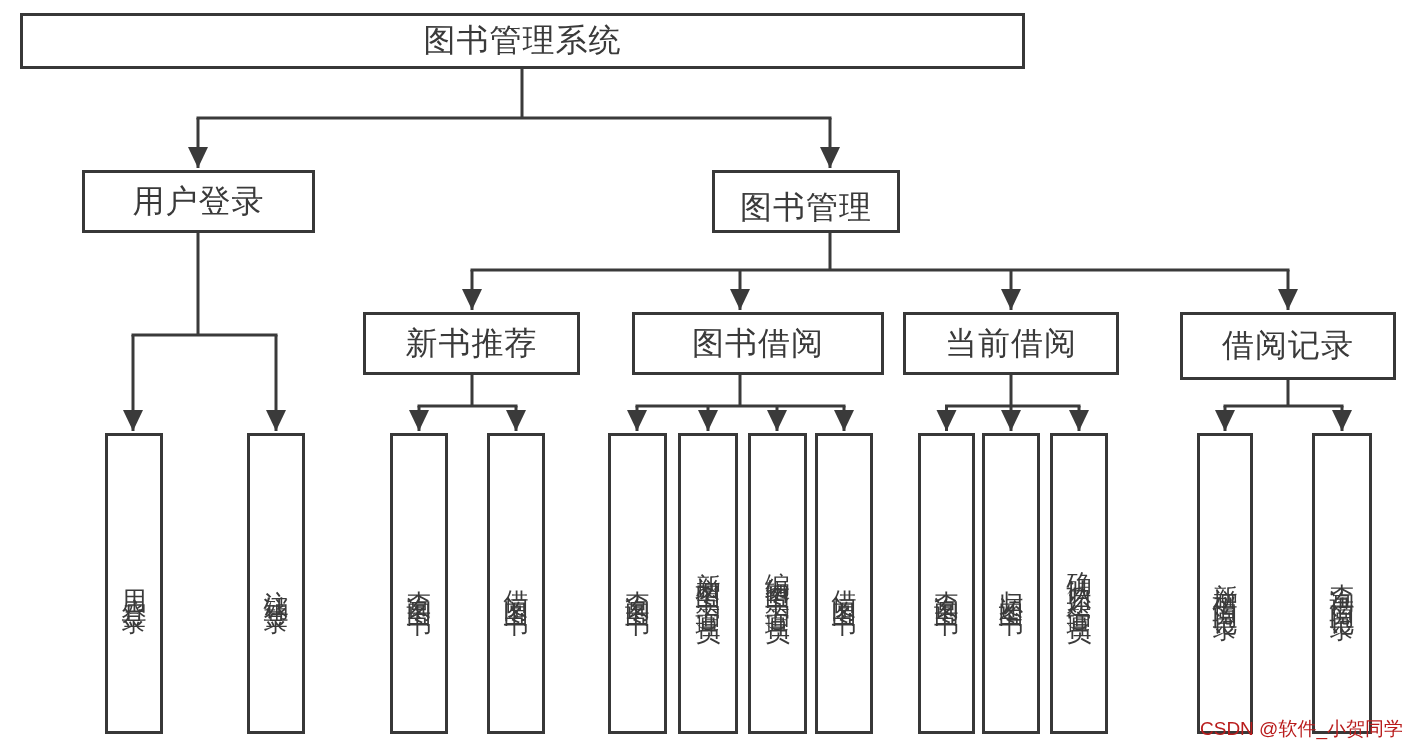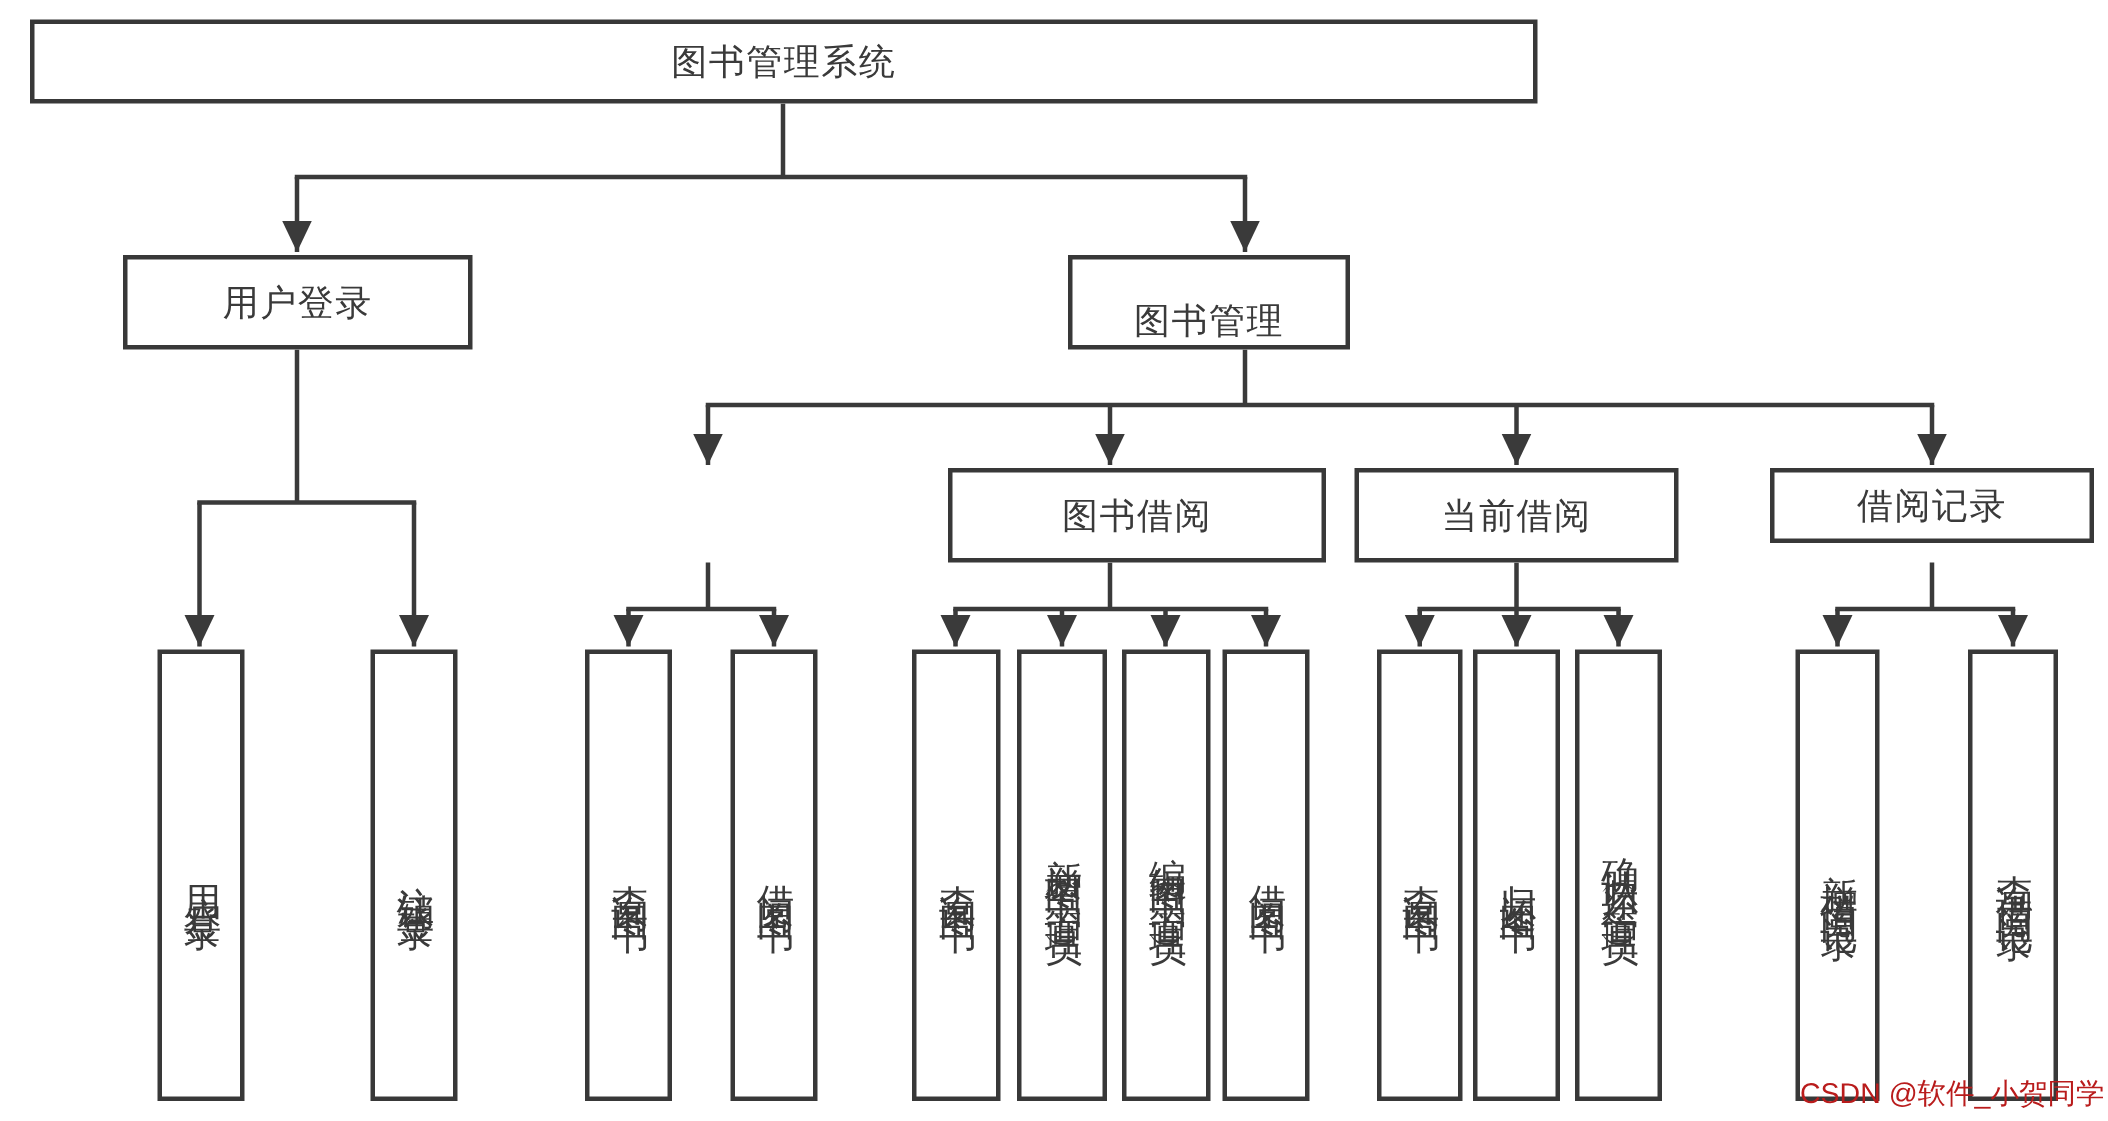--- a/index.html
+++ b/index.html
@@ -6,32 +6,32 @@
   .canvas{
     position:relative;width:1405px;height:747px;background:#ffffff;overflow:hidden;
     font-family:"Liberation Sans","DejaVu Sans",sans-serif;
   }
   .connectors{position:absolute;left:0;top:0;z-index:1;}
   .box{
     position:absolute;box-sizing:border-box;background:#ffffff;
     border:3px solid #383838;display:flex;align-items:center;justify-content:center;
     z-index:2;color:#3a3a3a;
   }
-  .hlabel{font-size:24px;letter-spacing:1px;white-space:nowrap;}
+  .hlabel{font-size:32px;letter-spacing:1px;white-space:nowrap;}
   .vlabel{writing-mode:vertical-rl;font-size:25px;letter-spacing:7px;line-height:1;}
   
   .b-root{left:20px;top:13px;width:1005px;height:56px;}
   
   .b-login{left:82px;top:170px;width:233px;height:63px;}
   .b-mgmt{left:712px;top:170px;width:188px;height:63px;align-items:flex-end;}
   
   .b-nbr{left:363px;top:312px;width:217px;height:63px;}
   .b-bb{left:632px;top:312px;width:252px;height:63px;}
   .b-cb{left:903px;top:312px;width:216px;height:63px;font-family:Liberation Mono, monospace;}
-  .b-br{left:1180px;top:312px;width:216px;height:50px;}
+  .b-br{left:1180px;top:312px;width:216px;height:68px;}
   
   .leaf{top:433px;height:301px;}
   .lf1{left:105px;width:58px;}
   .lf2{left:247px;width:58px;}
   .lf3{left:390px;width:58px;}
   .lf4{left:487px;width:58px;}
   .lf5{left:608px;width:59px;}
   .lf6{left:678px;width:60px;}
   .lf7{left:748px;width:59px;}
   .lf8{left:815px;width:58px;}
@@ -97,20 +97,23 @@
     <span class="hlabel">图书管理系统</span>
   </div>
 
   <div class="box b-login">
     <span class="hlabel">用户登录</span>
   </div>
   <div class="box b-mgmt">
     <span class="hlabel">图书管理</span>
   </div>
 
+  <div class="box b-nbr">
+    <span class="hlabel">新书推荐</span>
+  </div>
   <div class="box b-bb">
     <span class="hlabel">图书借阅</span>
   </div>
   <div class="box b-cb">
     <span class="hlabel">当前借阅</span>
   </div>
   <div class="box b-br">
     <span class="hlabel">借阅记录</span>
   </div>
 

